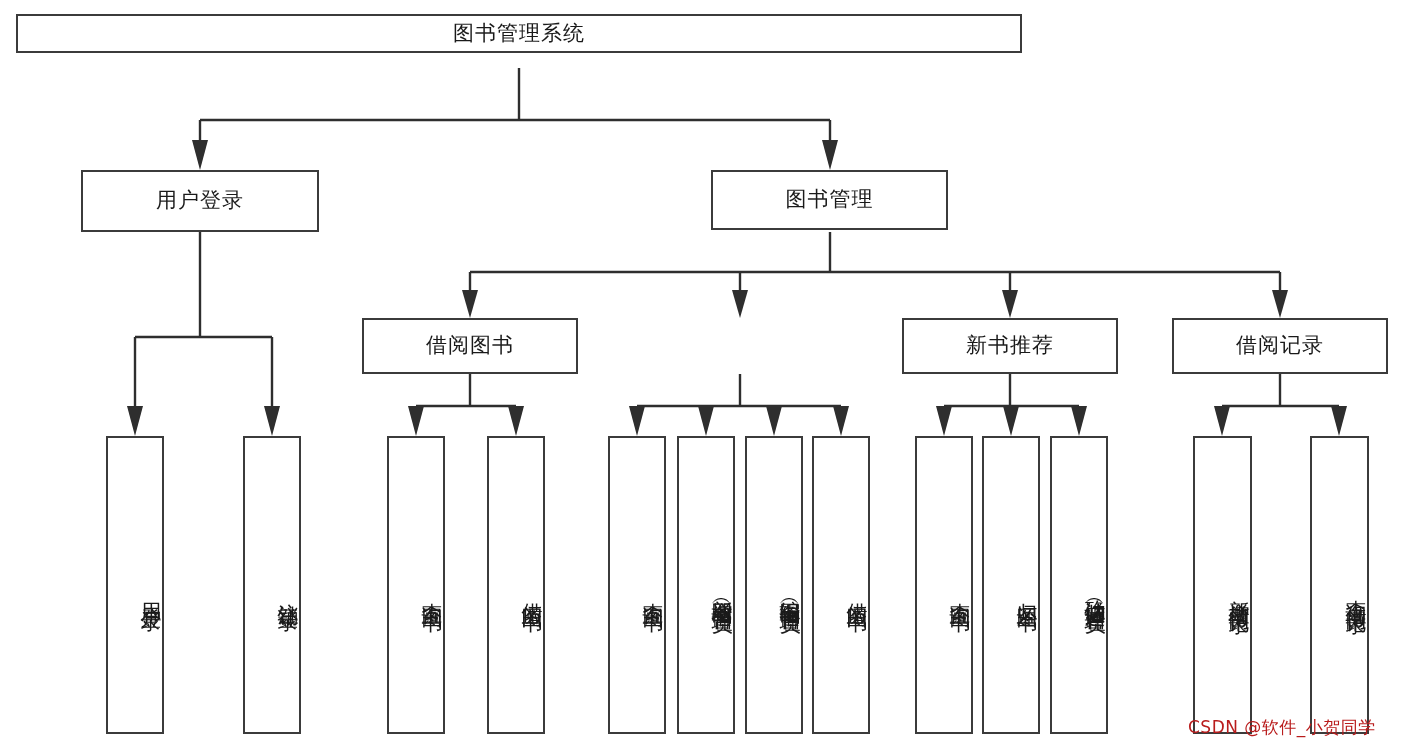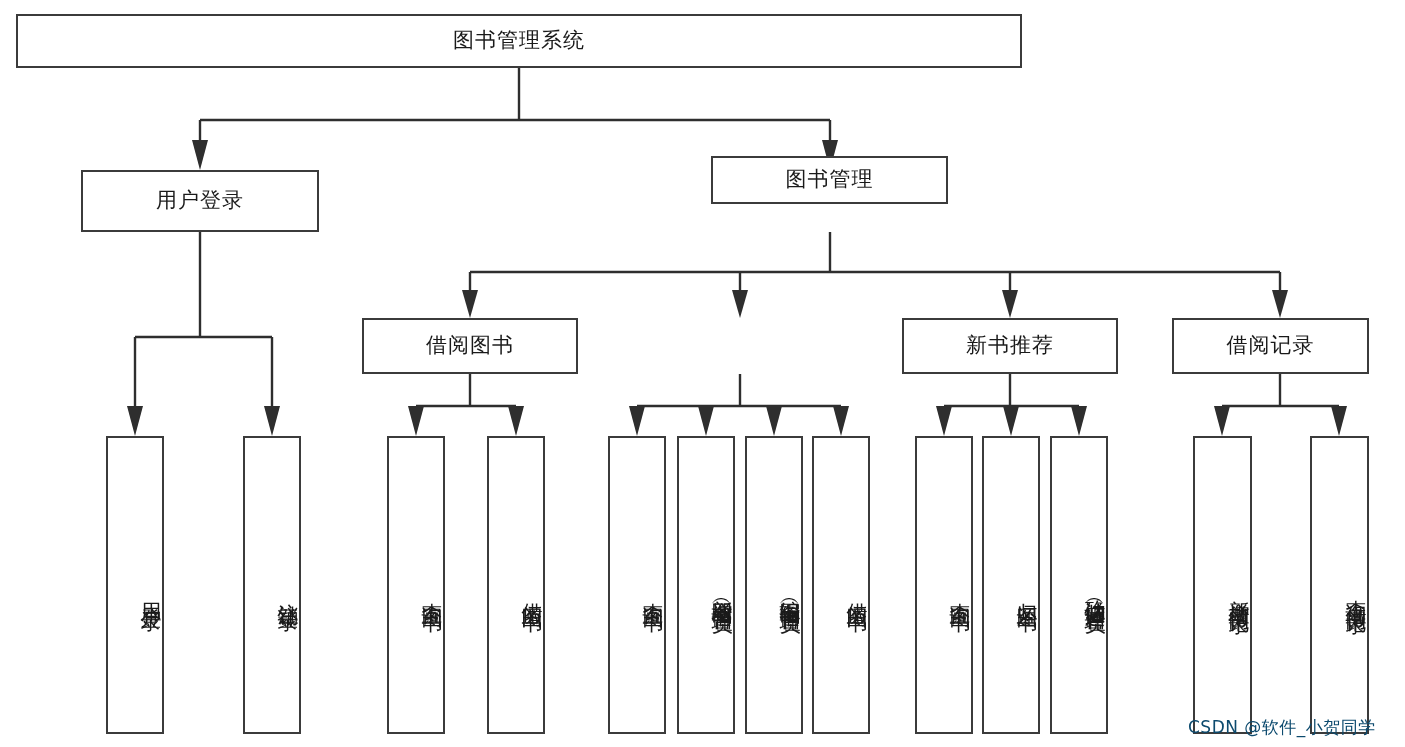--- a/index.html
+++ b/index.html
@@ -60,21 +60,21 @@
     fill: none;
   }
   .arrowhead {
     fill: #2e2e2e;
   }
   #watermark {
     position: absolute;
     left: 1188px;
     top: 716px;
     font-size: 17px;
-    color: #0c4a6e;
+    color: #b91c1c;
     white-space: nowrap;
     letter-spacing: 0.5px;
   }
 </style>
 </head>
 <body>
 
 <div id="canvas">
 
   <svg id="wires" viewBox="0 0 1405 747">
@@ -124,28 +124,28 @@
     <polygon class="arrowhead" points="944,436 936,406 952,406"></polygon>
     <polygon class="arrowhead" points="1011,436 1003,406 1019,406"></polygon>
     <polygon class="arrowhead" points="1079,436 1071,406 1087,406"></polygon>
 
     <path class="wire" d="M 1280,374 L 1280,406"></path>
     <path class="wire" d="M 1222,406 L 1339,406"></path>
     <polygon class="arrowhead" points="1222,436 1214,406 1230,406"></polygon>
     <polygon class="arrowhead" points="1339,436 1331,406 1347,406"></polygon>
   </svg>
 
-  <div class="node horiz" style="left:16px; top:14px; width:1006px; height:54px;">图书管理系统</div>
+  <div class="node horiz" style="left:16px; top:14px; width:1006px; height:39px;">图书管理系统</div>
 
   <div class="node horiz" style="left:81px; top:170px; width:238px; height:62px;">用户登录</div>
-  <div class="node horiz" style="left:711px; top:156px; width:237px; height:48px;">图书管理</div>
+  <div class="node horiz" style="left:711px; top:170px; width:237px; height:60px;">图书管理</div>
 
   <div class="node horiz" style="left:362px; top:318px; width:216px; height:56px;">借阅图书</div>
   <div class="node horiz" style="left:902px; top:318px; width:216px; height:56px;">新书推荐</div>
-  <div class="node horiz" style="left:1172px; top:318px; width:197px; height:56px;">借阅记录</div>
+  <div class="node horiz" style="left:1172px; top:318px; width:216px; height:56px;">借阅记录</div>
 
   <div class="node vert" style="left:106px; top:436px; width:58px; height:298px;">用户登录</div>
   <div class="node vert" style="left:243px; top:436px; width:58px; height:298px;">注销登录</div>
 
   <div class="node vert" style="left:387px; top:436px; width:58px; height:298px;">查询图书</div>
   <div class="node vert" style="left:487px; top:436px; width:58px; height:298px;">借阅图书</div>
 
   <div class="node vert" style="left:608px; top:436px; width:58px; height:298px;">查询图书</div>
   <div class="node vert tall" style="left:677px; top:436px; width:58px; height:298px;">新增图书（管理员）</div>
   <div class="node vert tall" style="left:745px; top:436px; width:58px; height:298px;">编辑图书（管理员）</div>

